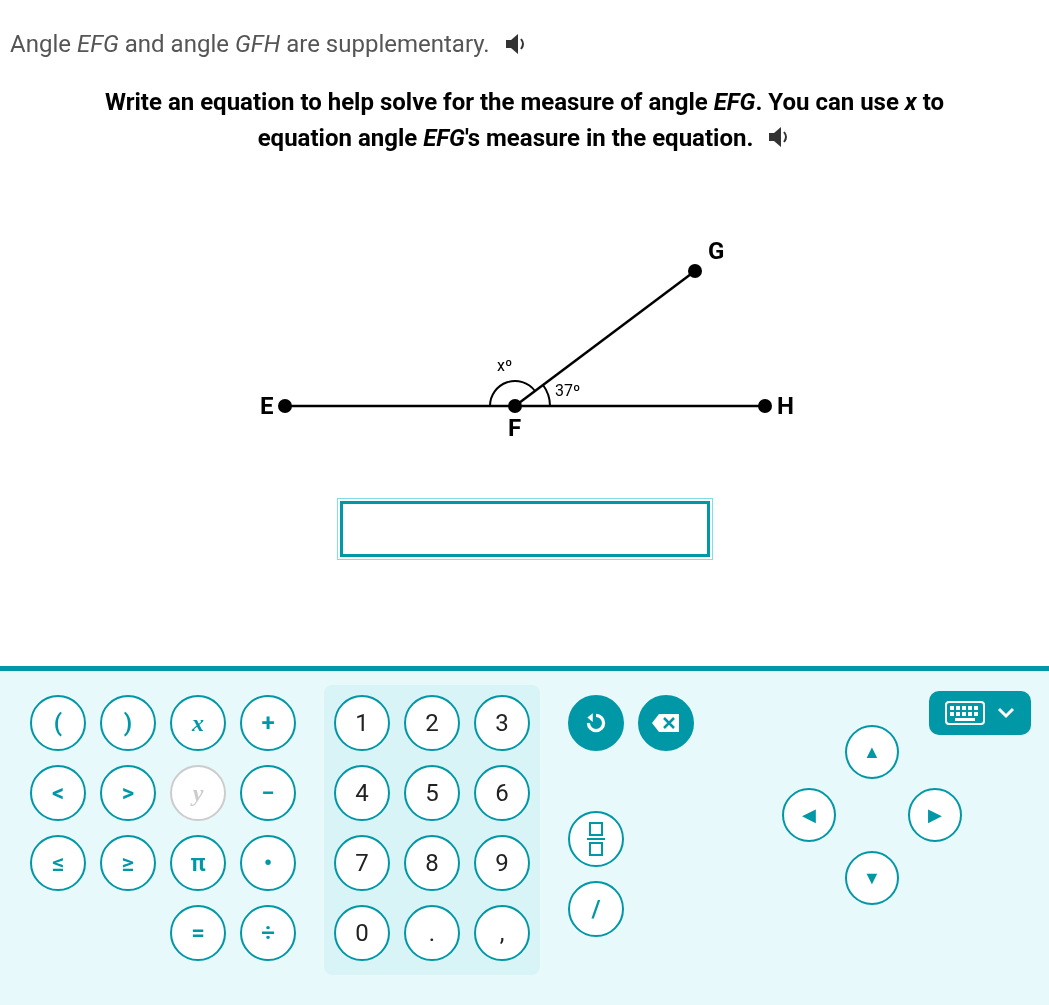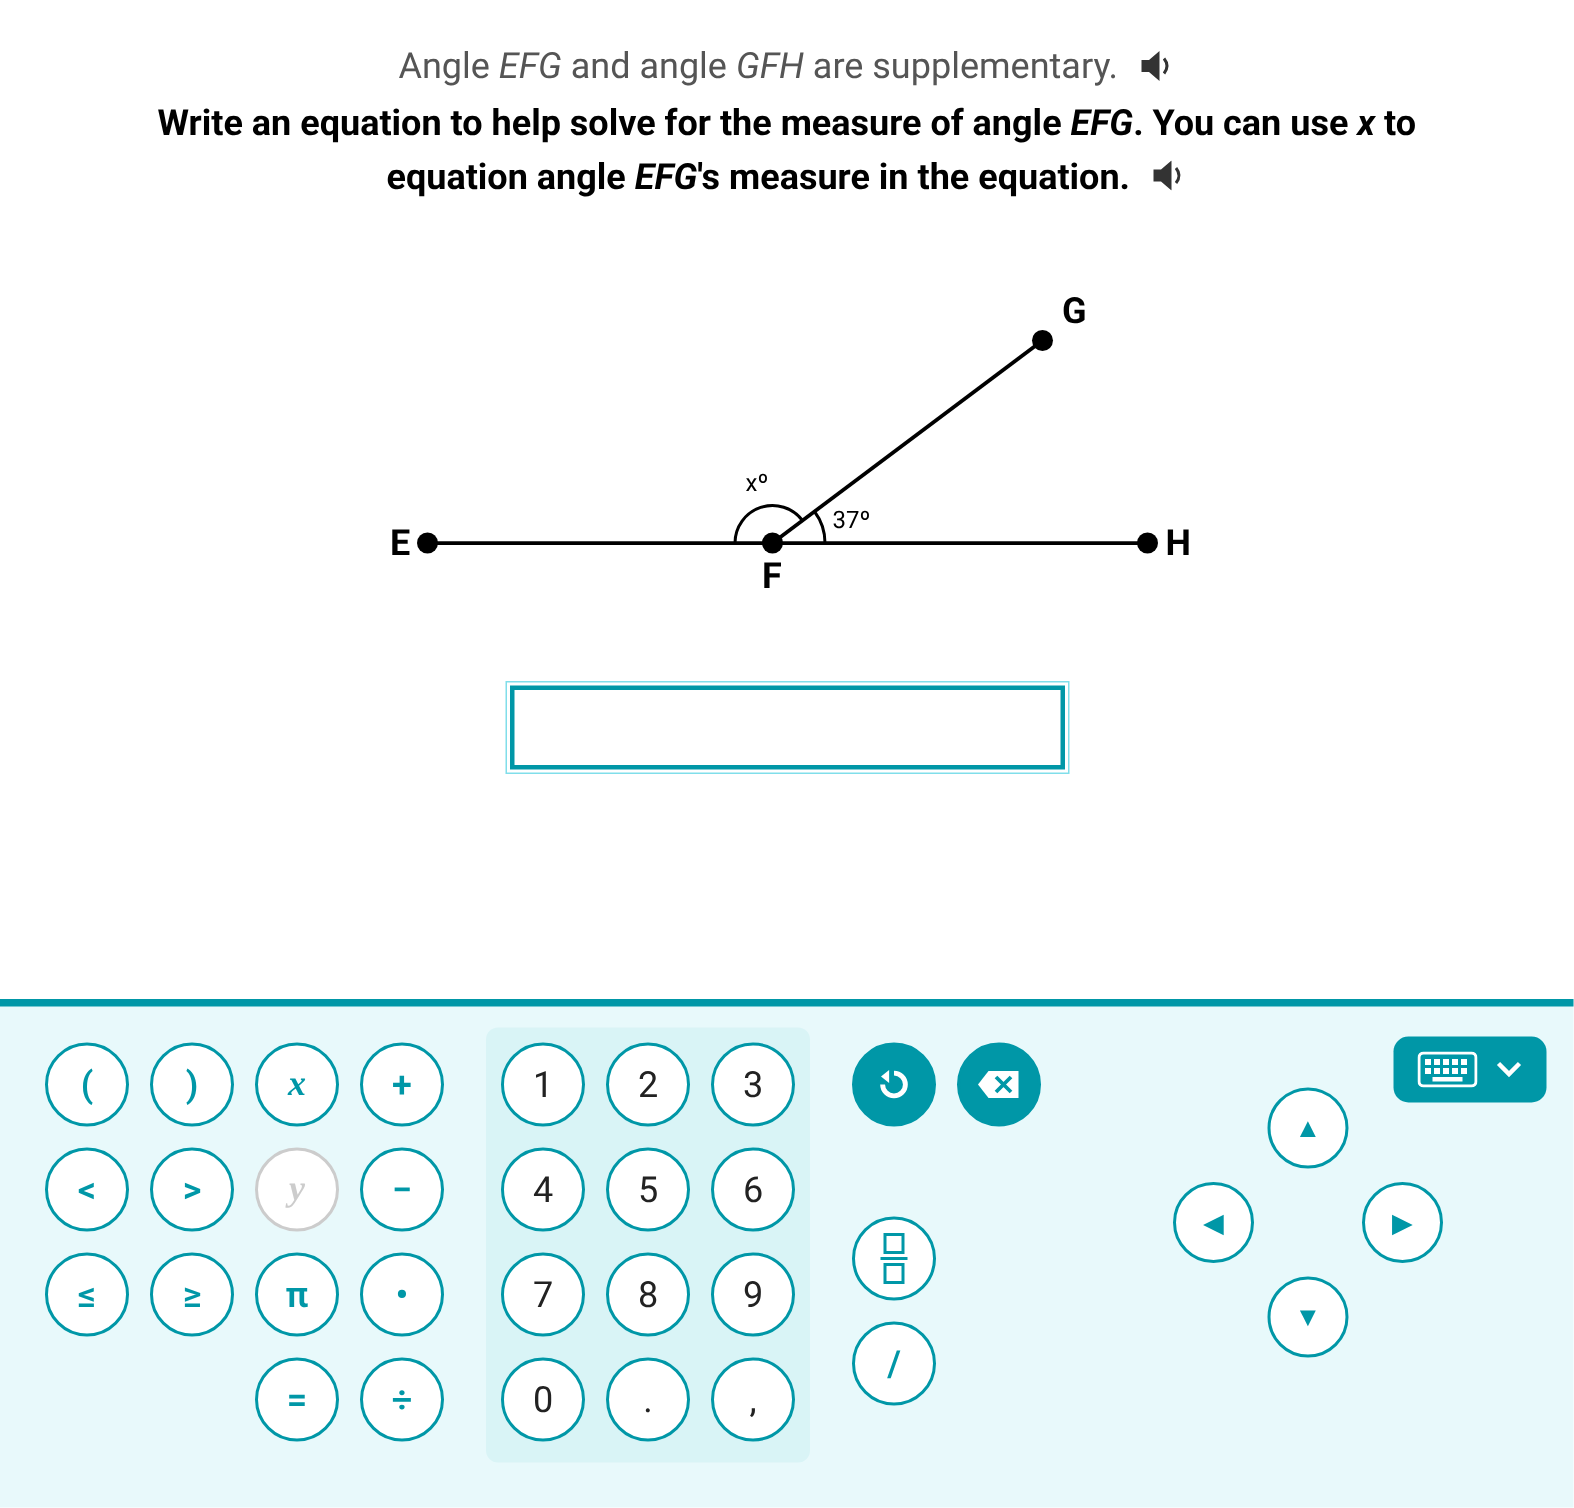--- a/index.html
+++ b/index.html
@@ -7,39 +7,38 @@
       font-family: -apple-system, BlinkMacSystemFont, "Segoe UI", Roboto, Arial, sans-serif;
       width: 1049px;
       height: 1005px;
       background: #fff;
       overflow: hidden;
     }
     .content {
       padding: 30px 10px 0 10px;
     }
     .intro-line {
-      text-align: center;
       font-size: 24px;
       color: #555;
-      margin-bottom: 4px;
+      margin-bottom: 24px;
     }
     .intro-line em { font-style: italic; }
     .speaker-icon {
       display: inline-block;
       vertical-align: middle;
       margin-left: 8px;
       cursor: pointer;
     }
     .prompt-line {
       text-align: center;
       font-size: 24px;
       font-weight: 700;
       color: #000;
       line-height: 1.5;
-      margin-bottom: 50px;
+      margin-bottom: 74px;
       padding: 0 10px;
     }
     .prompt-line em { font-style: italic; }
     .diagram-area {
       width: 600px;
       margin: 0 auto 40px auto;
       position: relative;
     }
     .diagram-svg {
       display: block;

